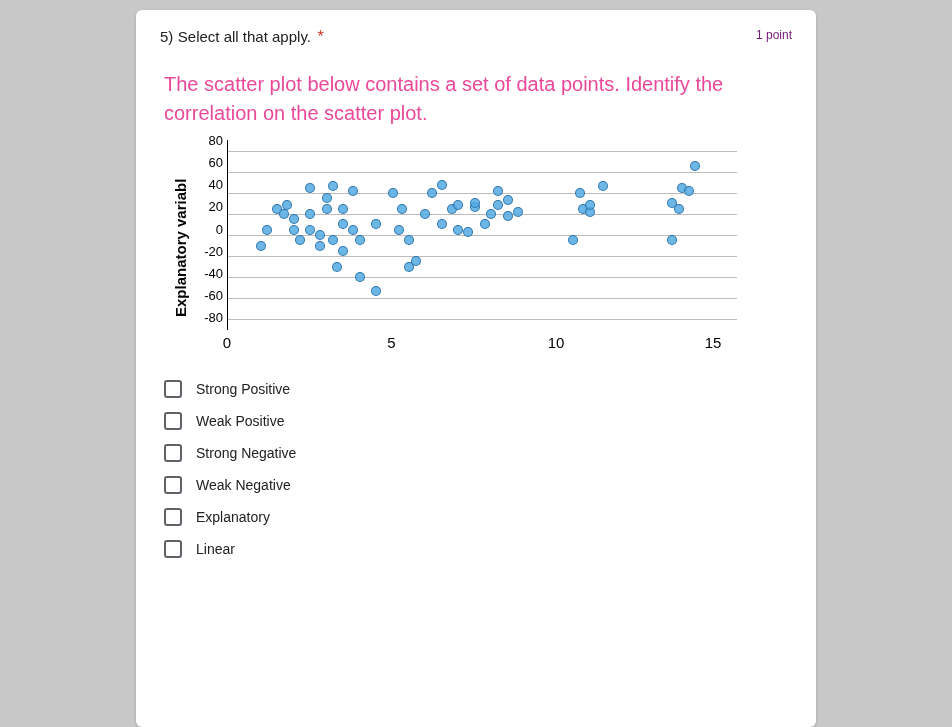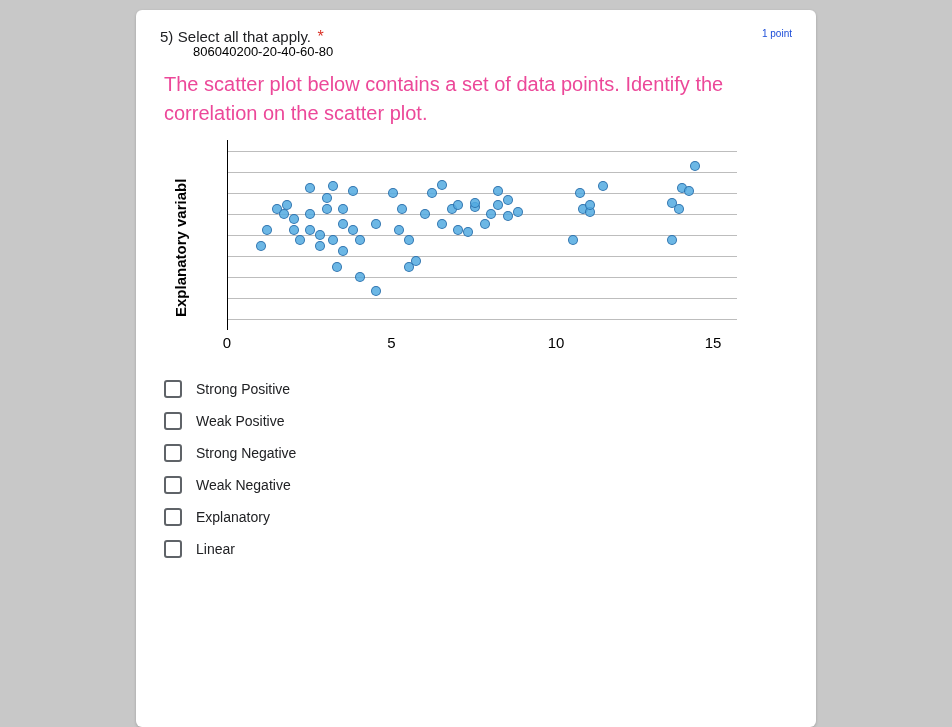--- a/index.html
+++ b/index.html
@@ -27,22 +27,22 @@
       justify-content: space-between;
       align-items: flex-start;
       margin-bottom: 24px;
     }
     .q-title {
       font-size: 15px;
       color: #202124;
     }
     .q-asterisk { color: #d93025; margin-left: 2px; }
     .points {
-      font-size: 10px;
-      color: #1d4ed8;
+      font-size: 12px;
+      color: #701a75;
     }
     .prompt {
       font-size: 20px;
       color: #ec4899;
       margin-bottom: 12px;
       line-height: 1.45;
       padding: 0 4px;
     }
     .chart-wrap {
       display: flex;
@@ -54,21 +54,21 @@
       writing-mode: vertical-rl;
       transform: rotate(180deg);
       font-size: 15px;
       font-weight: 600;
       text-align: center;
       padding: 0 4px;
       color: #000;
     }
     .yaxis {
       display: flex;
-      flex-direction: row;
+      flex-direction: column;
       justify-content: space-between;
       font-size: 13px;
       text-align: right;
       padding-right: 4px;
       color: #000;
       width: 34px;
       height: 190px;
       line-height: 1;
     }
     .yaxis span { transform: translateY(-50%); }

